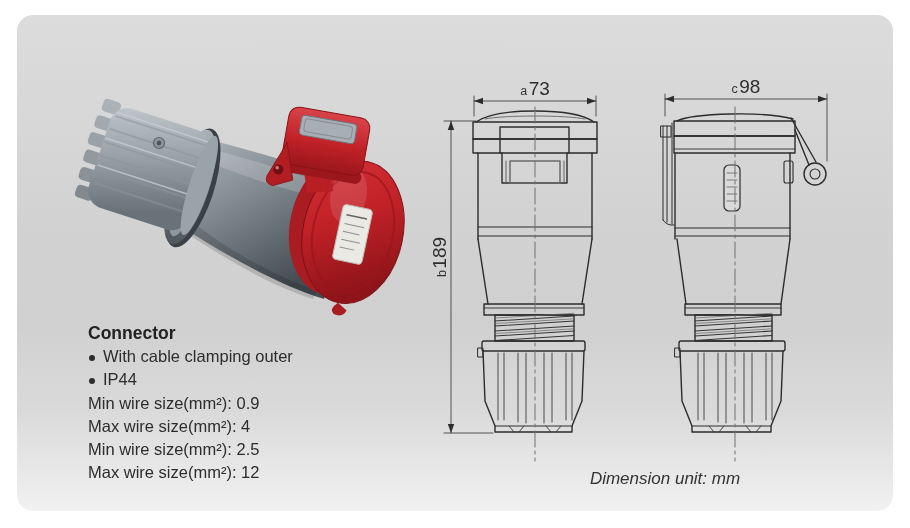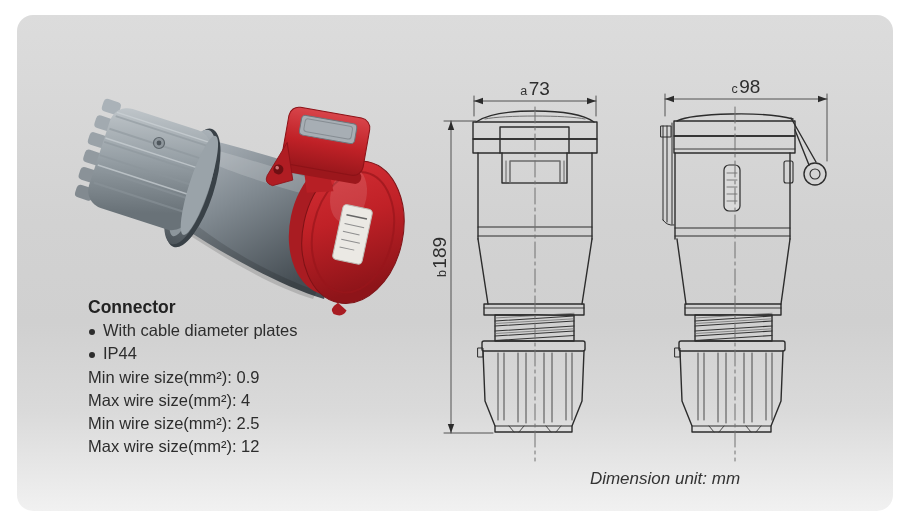--- a/index.html
+++ b/index.html
@@ -1,21 +1,21 @@
 <!DOCTYPE html>
 <html><head>
 <meta charset="utf-8">
 <style>
   html,body{margin:0;padding:0;background:#ffffff;}
   .page{position:relative;width:910px;height:528px;background:#ffffff;overflow:hidden;
         font-family:"Liberation Sans",sans-serif;}
   .card{position:absolute;left:17px;top:15px;width:876px;height:496px;border-radius:16px;
         background:linear-gradient(180deg,#dcdcdc 0%,#d2d2d2 42%,#d0d0d0 62%,#dadada 80%,#f1f1f1 100%);}
   
-  .specs{position:absolute;left:71px;top:281px;color:#2d2d2d;font-size:16.5px;line-height:23.2px;}
+  .specs{position:absolute;left:71px;top:307px;color:#2d2d2d;font-size:16.5px;line-height:23.2px;}
   .specs .title{font-weight:bold;font-size:17.5px;color:#222;}
   .row{display:flex;align-items:center;white-space:nowrap;}
   .bullet{width:6px;height:6px;border-radius:50%;background:#2d2d2d;margin:2px 8px 0 1px;flex:0 0 auto;}
   
   .drawings{position:absolute;left:410px;top:55px;}
   .unit-note{position:absolute;left:565px;top:454px;width:166px;text-align:center;
              font-size:17px;color:#333;font-style:italic;}
   .dim-letter{font-size:12.5px;fill:#333;}
   .dim-value{font-size:19px;fill:#2e2e2e;}
   text{font-family:"Liberation Sans",sans-serif;}
@@ -126,21 +126,21 @@
         <path d="M218,72 L204,108 Q202,116 211,117 L230,108 Z" fill="#b01d23" stroke="#8c1217" stroke-width="0.8"></path>
         <circle cx="214" cy="100" r="5" fill="#6f0f13"></circle>
         <circle cx="212.5" cy="98.5" r="1.8" fill="#e0888b" opacity="0.85"></circle>
       </g>
     </svg>
 
     <div class="specs">
       <div class="title">Connector</div>
       <div class="row">
         <span class="bullet"></span>
-        <span>With cable diameter plates</span>
+        <span>With cable clamping outer</span>
       </div>
       <div class="row">
         <span class="bullet"></span>
         <span>IP44</span>
       </div>
       <div class="row">
         <span>Min wire size(mm²): 0.9</span>
         </div>
       <div class="row">
         <span>Max wire size(mm²): 4</span>

